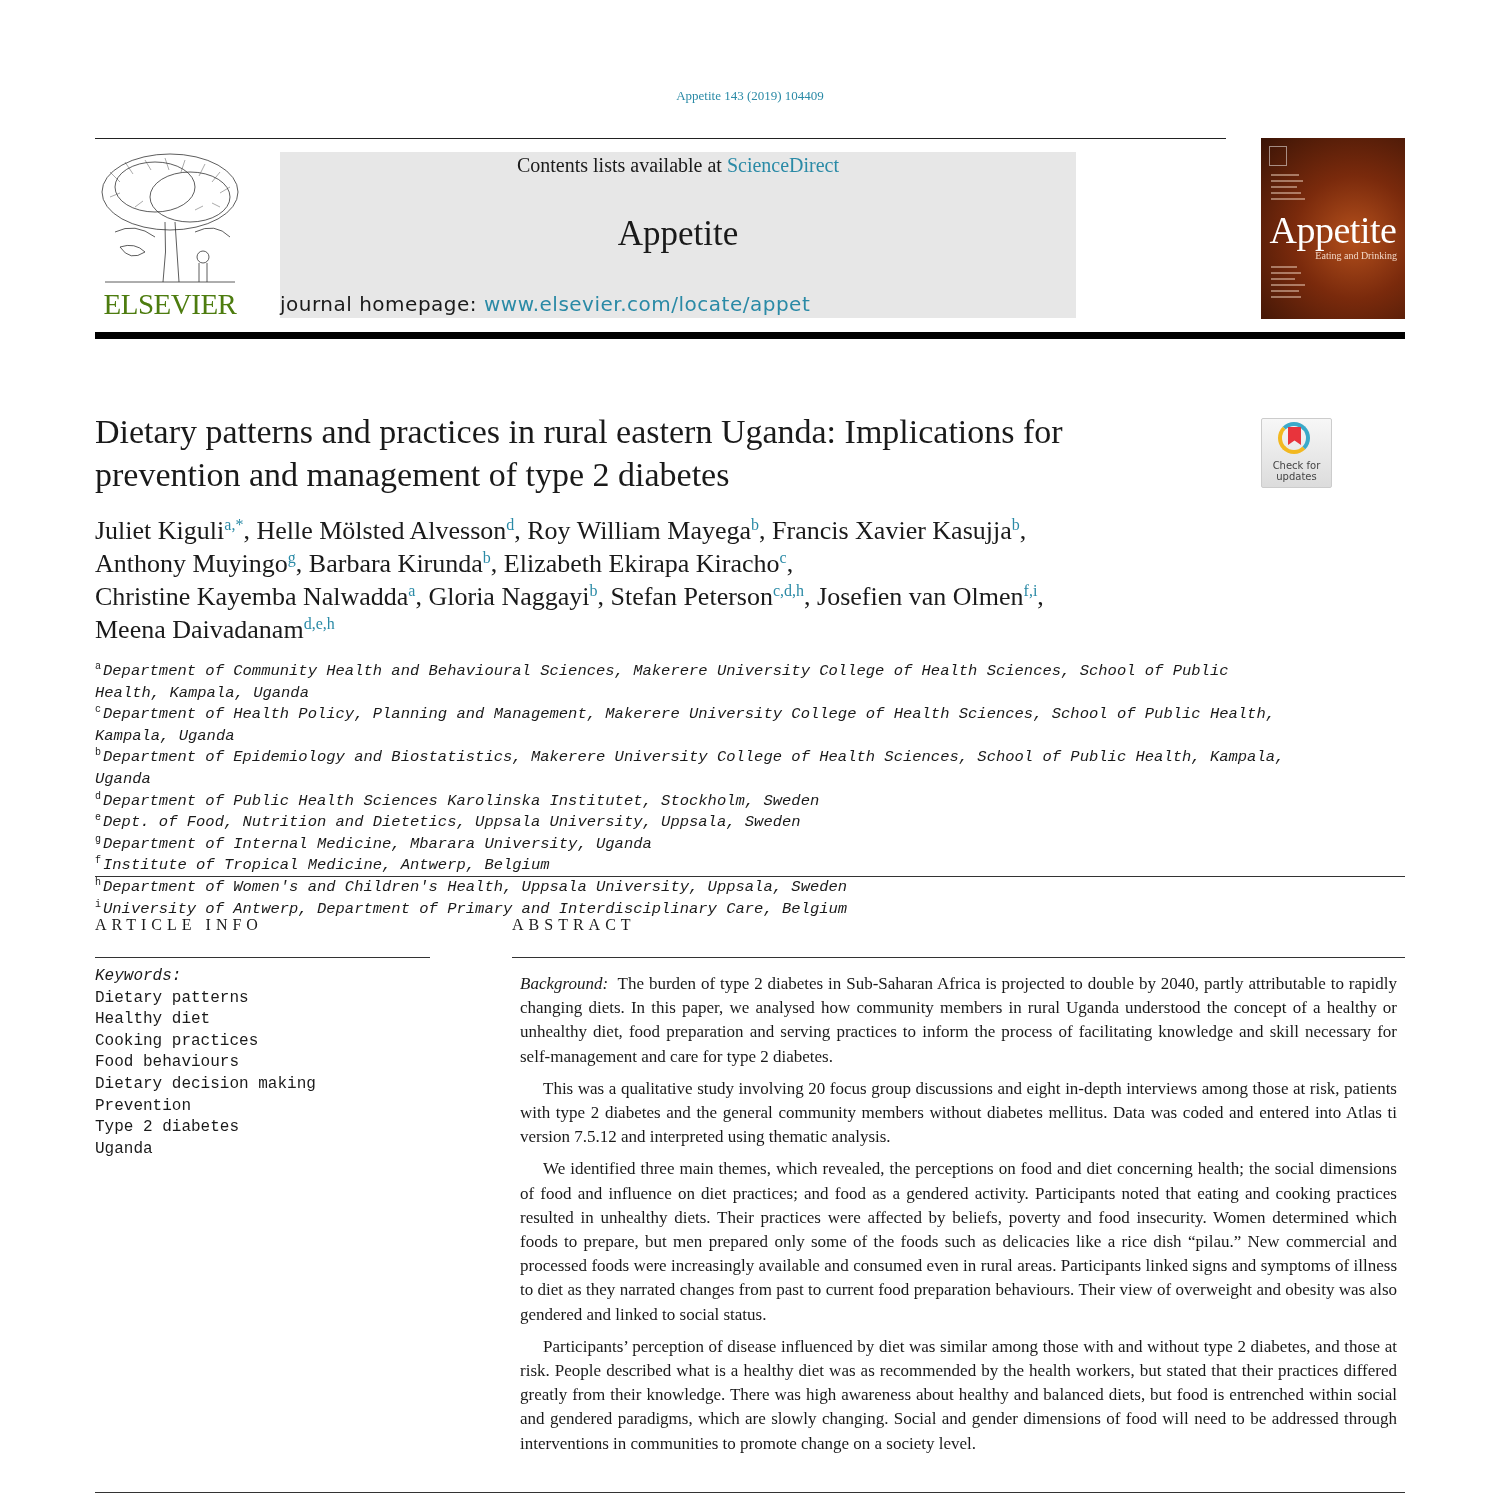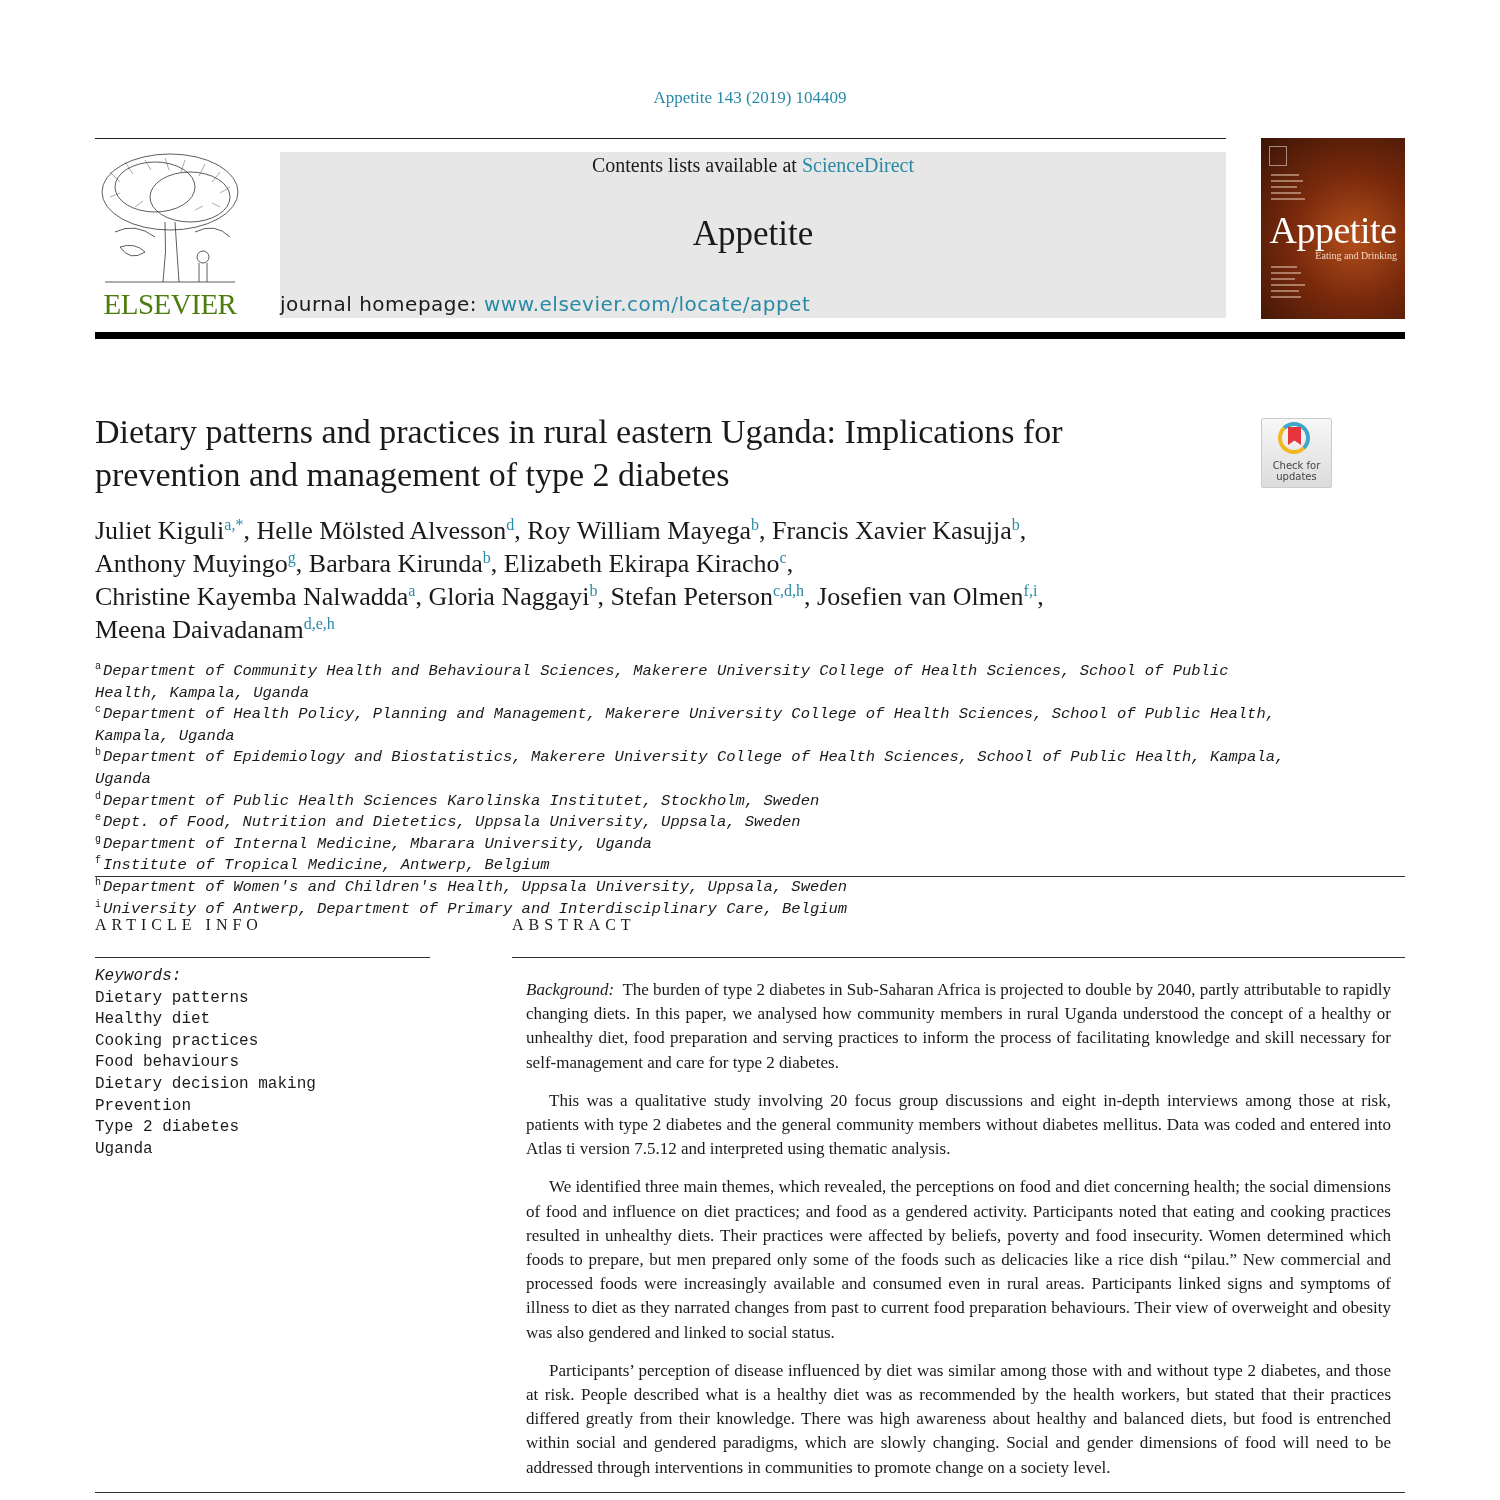--- a/index.html
+++ b/index.html
@@ -1,28 +1,28 @@
 <!DOCTYPE html>
 <html><head>
 <meta charset="utf-8">
 <style>
   html, body { margin: 0; padding: 0; background: #ffffff; }
   body { width: 1500px; height: 1500px; position: relative; overflow: hidden;
          font-family: "Liberation Serif", "DejaVu Serif", serif; color: #1a1a1a; }
   a, .link { color: #2a8aa6; text-decoration: none; }
 
   .citation { position: absolute; top: 88px; left: 0; width: 1500px; text-align: center;
-              font-size: 17px; color: #2a8aa6; }
+              font-size: 13px; color: #2a8aa6; }
   .top-rule { position: absolute; top: 138px; left: 95px; width: 1131px; height: 1px; background: #222; }
 
   .elsevier-logo { position: absolute; left: 95px; top: 152px; width: 150px; height: 168px; }
   .elsevier-word { position: absolute; left: 95px; top: 288px; width: 150px; text-align: center;
                    font-size: 29px; color: #4d7c0f; letter-spacing: -0.5px; }
 
-  .banner { position: absolute; left: 280px; top: 152px; width: 946px; height: 166px; background: #e7e7e7; }
+  .banner { position: absolute; left: 280px; top: 152px; width: 796px; height: 166px; background: #e7e7e7; }
   .banner .contents { position: absolute; top: 2px; left: 0; width: 100%; text-align: center; font-size: 20px; }
   .banner .journal { position: absolute; top: 62px; left: 0; width: 100%; text-align: center; font-size: 35px; }
   .banner .homepage { position: absolute; top: 140px; left: 0; width: 100%; text-align: left; font-size: 20px;
                       font-family: "DejaVu Sans", sans-serif; letter-spacing: 0.5px; }
 
   .cover { position: absolute; left: 1261px; top: 138px; width: 144px; height: 181px;
            background: radial-gradient(circle at 65% 55%, #b4501c 0%, #7a2a0c 45%, #3a1406 100%); overflow: hidden; }
   .cover .c-title { position: absolute; left: 0; top: 70px; width: 100%; text-align: center;
                     color: #fff; font-size: 38px; letter-spacing: -0.5px; }
   .cover .c-sub { position: absolute; left: 0; top: 112px; width: 100%; text-align: right; padding-right: 8px;
@@ -55,21 +55,21 @@
   .ai-head { left: 95px; }
   .ab-head { left: 512px; }
   .ai-rule { position: absolute; top: 957px; left: 95px; width: 335px; height: 1px; background: #333; }
   .ab-rule { position: absolute; top: 957px; left: 512px; width: 893px; height: 1px; background: #333; }
 
   .keywords { position: absolute; left: 95px; top: 966px; font-size: 16px; line-height: 21.6px; font-family: Liberation Mono, monospace; }
   .keywords .kw-label { font-style: italic; }
 
   .abstract { position: absolute; left: 512px; top: 964px; width: 893px; font-size: 17px; line-height: 24.2px;
               text-align: justify; hyphens: manual; }
-  .abstract p { margin: 14px; text-indent: 23px; }
+  .abstract p { margin: 8px; text-indent: 23px; }
   .abstract p.first { text-indent: 0; }
   .abstract .lead { font-style: italic; }
 
   .bottom-rule { position: absolute; top: 1492px; left: 95px; width: 1310px; height: 1px; background: #333; }
 </style>
 </head>
 <body>
 
 <div class="citation"><span>Appetite 143 (2019) 104409</span></div>
 <div class="top-rule"></div>

